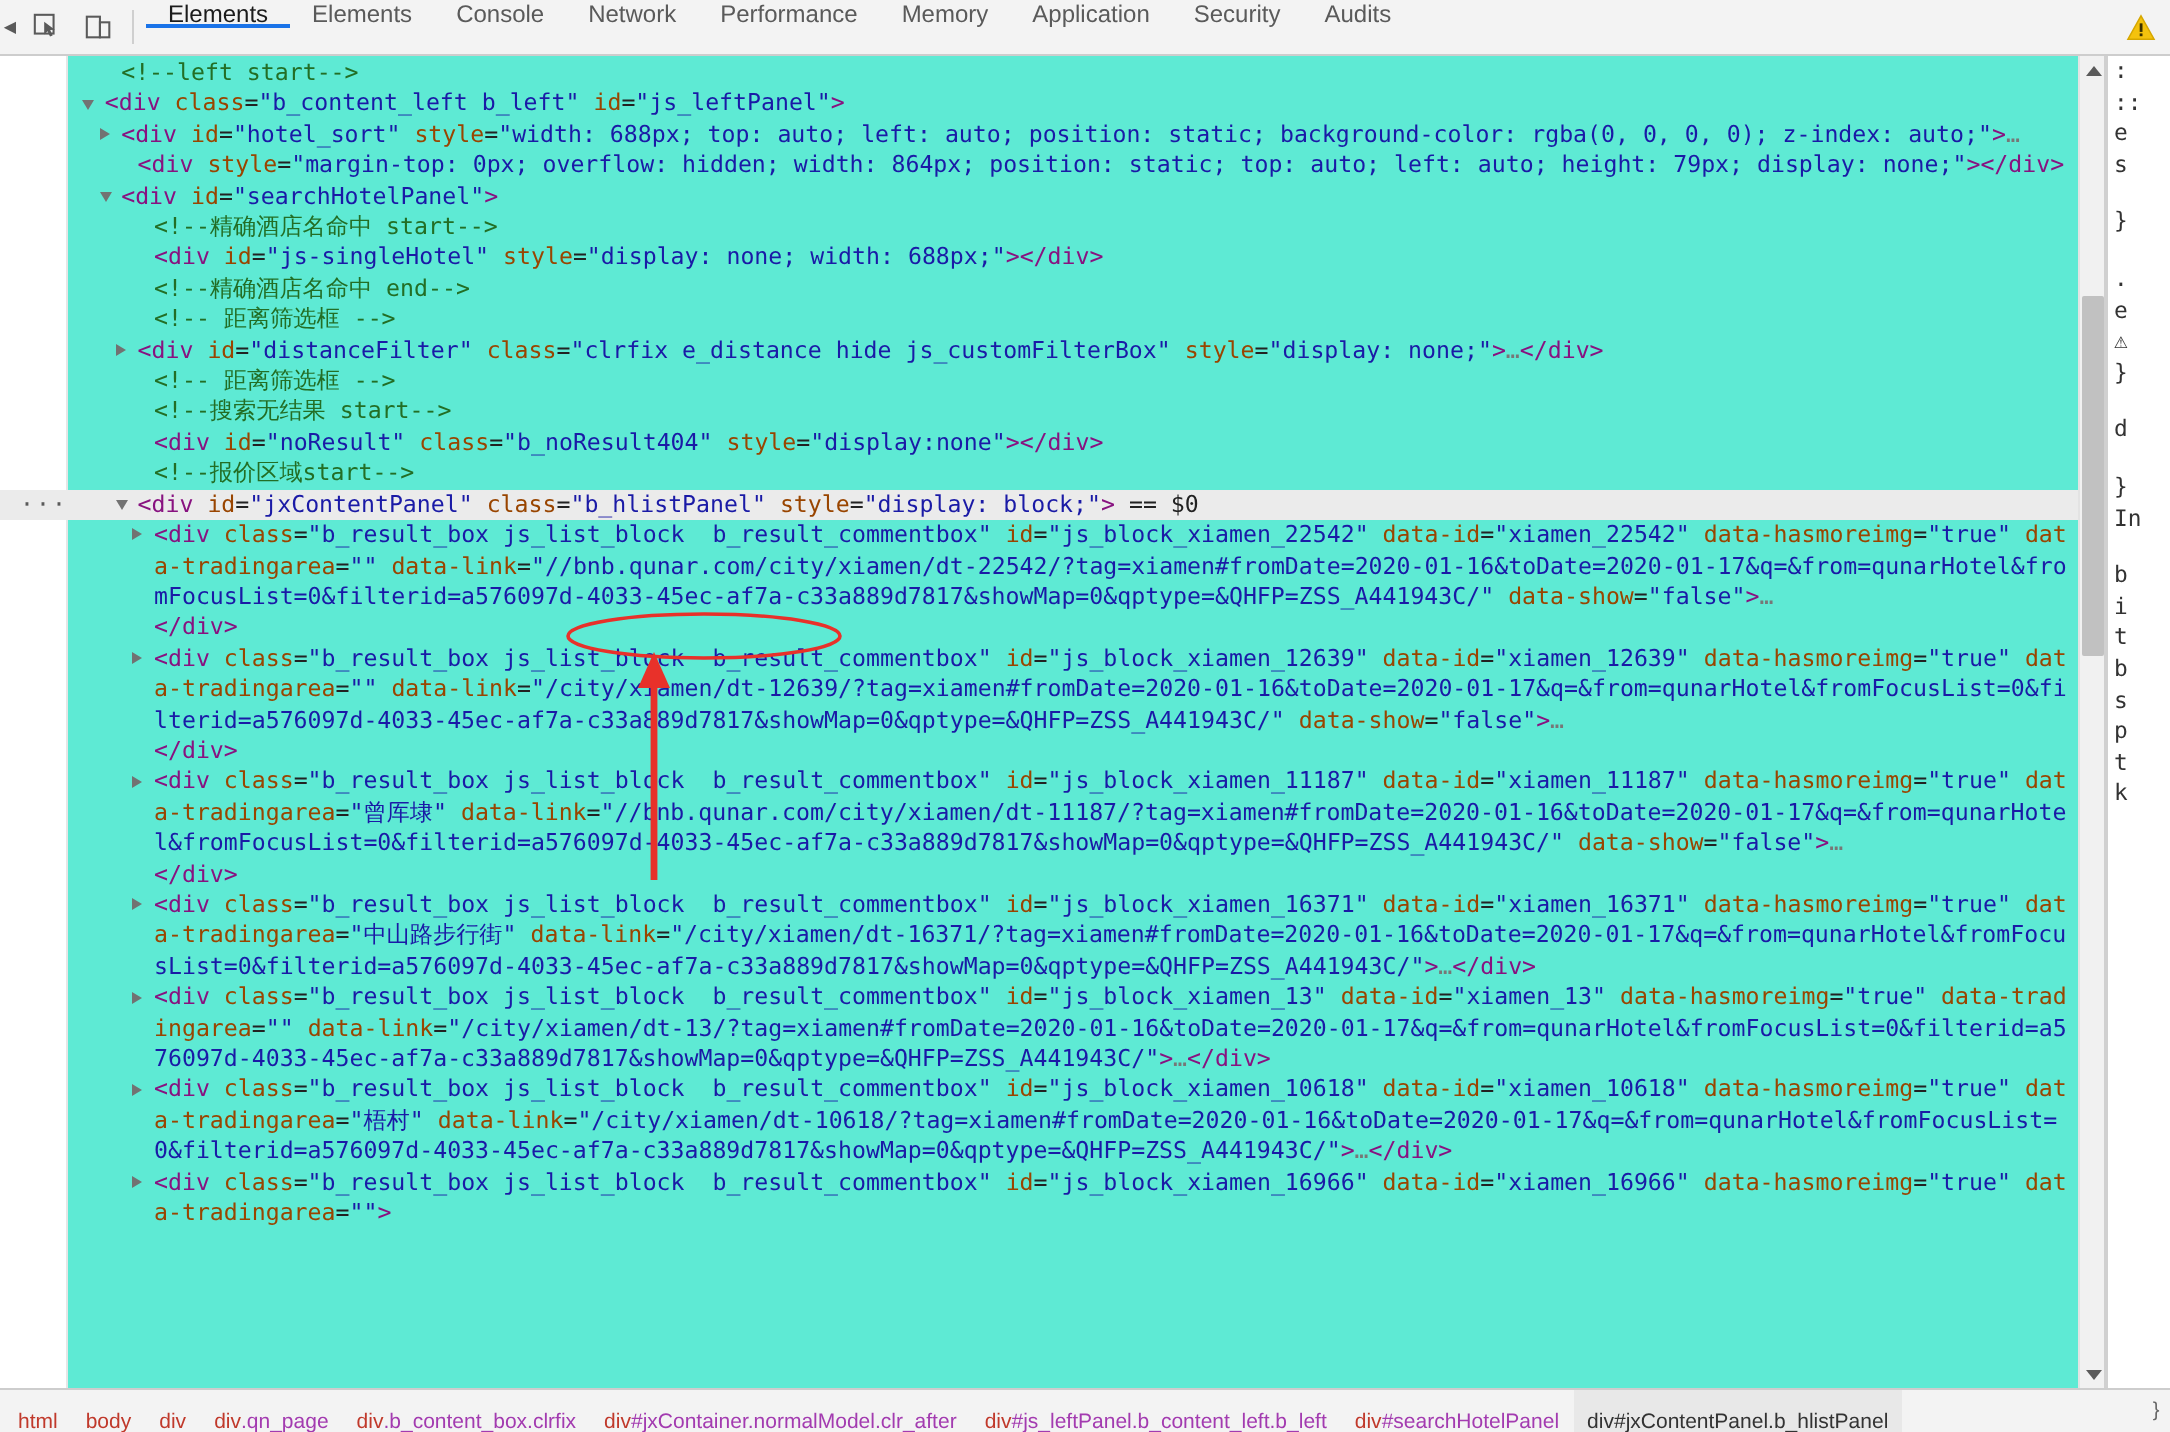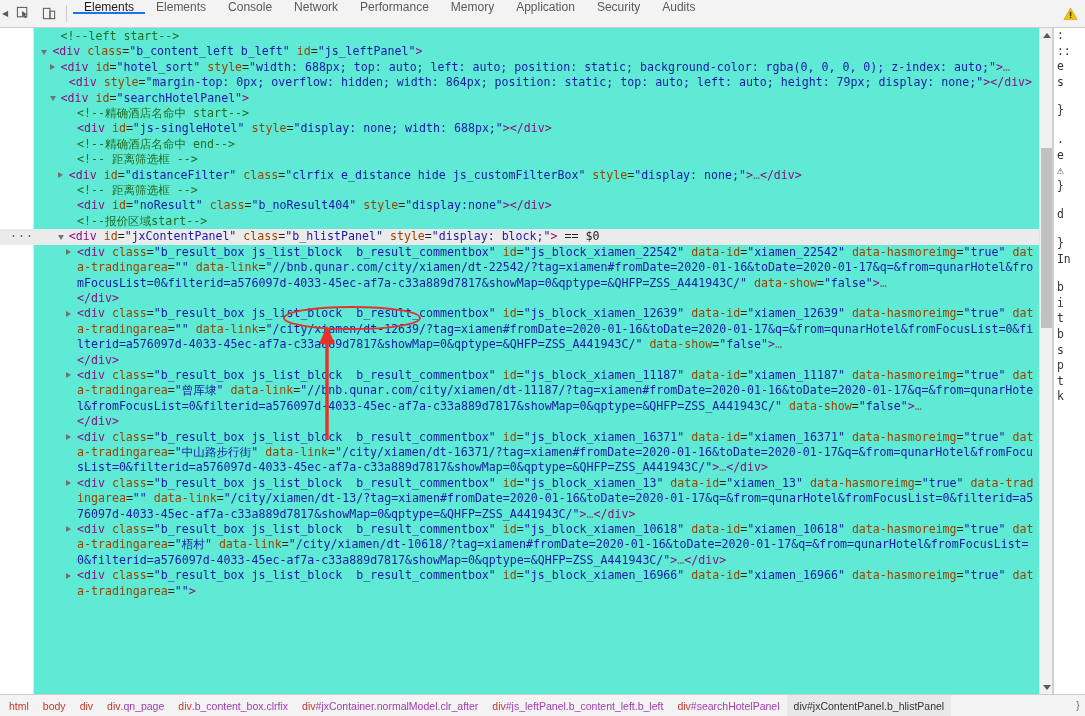--- a/index.html
+++ b/index.html
@@ -190,21 +190,21 @@
     border-top: 1px solid #cdcdcd;
     display: flex; align-items: center;
     font-family: "Liberation Sans", sans-serif;
     font-size: 10.5px;
     overflow: hidden;
     padding-left: 2px;
   }
   .crumb {
     padding: 0 7px;
     height: 22px;
-    display: flex; align-items: center;
+    display: flex; align-items: flex-end;
     color: #a33bb0;
     white-space: nowrap;
     cursor: pointer;
   }
   .crumb .cr-el { color: #c0392b; }
   .crumb .cr-id { color: #a33bb0; }
   .crumb.active { background: #e8e8e8; color: #333; }
   .crumb.active .cr-el { color: #333; }
   .crumb.active .cr-id { color: #333; }
   .crumbs-spacer { flex: 1; }
@@ -293,20 +293,21 @@
             <div class="row" style="padding-left:52.4px"><span class="tri tri-d" style="left:41.4px"></span><span class="c-tag">&lt;div</span> <span class="c-attr">class</span><span class="c-eq">=</span><span class="c-val">"b_content_left b_left"</span> <span class="c-attr">id</span><span class="c-eq">=</span><span class="c-val">"js_leftPanel"</span><span class="c-tag">&gt;</span></div>
             <div class="row" style="padding-left:60.599999999999994px"><span class="tri tri-r" style="left:49.599999999999994px"></span><span class="c-tag">&lt;div</span> <span class="c-attr">id</span><span class="c-eq">=</span><span class="c-val">"hotel_sort"</span> <span class="c-attr">style</span><span class="c-eq">=</span><span class="c-val">"width: 688px; top: auto; left: auto; position: static; background-color: rgba(0, 0, 0, 0); z-index: auto;"</span><span class="c-tag">&gt;</span><span class="c-ellipsis">…</span></div>
             <div class="row" style="padding-left:68.8px"><span class="c-tag">&lt;div</span> <span class="c-attr">style</span><span class="c-eq">=</span><span class="c-val">"margin-top: 0px; overflow: hidden; width: 864px; position: static; top: auto; left: auto; height: 79px; display: none;"</span><span class="c-tag">&gt;</span><span class="c-tag">&lt;/div&gt;</span></div>
             <div class="row" style="padding-left:60.599999999999994px"><span class="tri tri-d" style="left:49.599999999999994px"></span><span class="c-tag">&lt;div</span> <span class="c-attr">id</span><span class="c-eq">=</span><span class="c-val">"searchHotelPanel"</span><span class="c-tag">&gt;</span></div>
             <div class="row" style="padding-left:77px"><span class="c-comment">&lt;!--精确酒店名命中 start--&gt;</span></div>
             <div class="row" style="padding-left:77px"><span class="c-tag">&lt;div</span> <span class="c-attr">id</span><span class="c-eq">=</span><span class="c-val">"js-singleHotel"</span> <span class="c-attr">style</span><span class="c-eq">=</span><span class="c-val">"display: none; width: 688px;"</span><span class="c-tag">&gt;</span><span class="c-tag">&lt;/div&gt;</span></div>
             <div class="row" style="padding-left:77px"><span class="c-comment">&lt;!--精确酒店名命中 end--&gt;</span></div>
             <div class="row" style="padding-left:77px"><span class="c-comment">&lt;!-- 距离筛选框 --&gt;</span></div>
             <div class="row" style="padding-left:68.8px"><span class="tri tri-r" style="left:57.8px"></span><span class="c-tag">&lt;div</span> <span class="c-attr">id</span><span class="c-eq">=</span><span class="c-val">"distanceFilter"</span> <span class="c-attr">class</span><span class="c-eq">=</span><span class="c-val">"clrfix e_distance hide js_customFilterBox"</span> <span class="c-attr">style</span><span class="c-eq">=</span><span class="c-val">"display: none;"</span><span class="c-tag">&gt;</span><span class="c-ellipsis">…</span><span class="c-tag">&lt;/div&gt;</span></div>
             <div class="row" style="padding-left:77px"><span class="c-comment">&lt;!-- 距离筛选框 --&gt;</span></div>
+            <div class="row" style="padding-left:77px"><span class="c-comment">&lt;!--搜索无结果 start--&gt;</span></div>
             <div class="row" style="padding-left:77px"><span class="c-tag">&lt;div</span> <span class="c-attr">id</span><span class="c-eq">=</span><span class="c-val">"noResult"</span> <span class="c-attr">class</span><span class="c-eq">=</span><span class="c-val">"b_noResult404"</span> <span class="c-attr">style</span><span class="c-eq">=</span><span class="c-val">"display:none"</span><span class="c-tag">&gt;</span><span class="c-tag">&lt;/div&gt;</span></div>
             <div class="row" style="padding-left:77px"><span class="c-comment">&lt;!--报价区域start--&gt;</span></div>
             <div class="row selected" style="padding-left:68.8px"><span class="tri tri-d" style="left:57.8px"></span><span class="dots">···</span><span class="c-tag">&lt;div</span> <span class="c-attr">id</span><span class="c-eq">=</span><span class="c-val">"jxContentPanel"</span> <span class="c-attr">class</span><span class="c-eq">=</span><span class="c-val">"b_hlistPanel"</span> <span class="c-attr">style</span><span class="c-eq">=</span><span class="c-val">"display: block;"</span><span class="c-tag">&gt;</span><span class="c-dollar"> == $0</span></div>
             <div class="row" style="padding-left:77px"><span class="tri tri-r" style="left:66px"></span><span class="c-tag">&lt;div</span> <span class="c-attr">class</span><span class="c-eq">=</span><span class="c-val">"b_result_box js_list_block  b_result_commentbox"</span> <span class="c-attr">id</span><span class="c-eq">=</span><span class="c-val">"js_block_xiamen_22542"</span> <span class="c-attr">data-id</span><span class="c-eq">=</span><span class="c-val">"xiamen_22542"</span> <span class="c-attr">data-hasmoreimg</span><span class="c-eq">=</span><span class="c-val">"true"</span> <span class="c-attr">data-tradingarea</span><span class="c-eq">=</span><span class="c-val">""</span> <span class="c-attr">data-link</span><span class="c-eq">=</span><span class="c-val">"//bnb.qunar.com/city/xiamen/dt-22542/?tag=xiamen#fromDate=2020-01-16&amp;toDate=2020-01-17&amp;q=&amp;from=qunarHotel&amp;fromFocusList=0&amp;filterid=a576097d-4033-45ec-af7a-c33a889d7817&amp;showMap=0&amp;qptype=&amp;QHFP=ZSS_A441943C/"</span> <span class="c-attr">data-show</span><span class="c-eq">=</span><span class="c-val">"false"</span><span class="c-tag">&gt;</span><span class="c-ellipsis">…</span></div>
             <div class="row" style="padding-left:77px"><span class="c-tag">&lt;/div&gt;</span></div>
             <div class="row" style="padding-left:77px"><span class="tri tri-r" style="left:66px"></span><span class="c-tag">&lt;div</span> <span class="c-attr">class</span><span class="c-eq">=</span><span class="c-val">"b_result_box js_list_block  b_result_commentbox"</span> <span class="c-attr">id</span><span class="c-eq">=</span><span class="c-val">"js_block_xiamen_12639"</span> <span class="c-attr">data-id</span><span class="c-eq">=</span><span class="c-val">"xiamen_12639"</span> <span class="c-attr">data-hasmoreimg</span><span class="c-eq">=</span><span class="c-val">"true"</span> <span class="c-attr">data-tradingarea</span><span class="c-eq">=</span><span class="c-val">""</span> <span class="c-attr">data-link</span><span class="c-eq">=</span><span class="c-val">"/city/xiamen/dt-12639/?tag=xiamen#fromDate=2020-01-16&amp;toDate=2020-01-17&amp;q=&amp;from=qunarHotel&amp;fromFocusList=0&amp;filterid=a576097d-4033-45ec-af7a-c33a889d7817&amp;showMap=0&amp;qptype=&amp;QHFP=ZSS_A441943C/"</span> <span class="c-attr">data-show</span><span class="c-eq">=</span><span class="c-val">"false"</span><span class="c-tag">&gt;</span><span class="c-ellipsis">…</span></div>
             <div class="row" style="padding-left:77px"><span class="c-tag">&lt;/div&gt;</span></div>
             <div class="row" style="padding-left:77px"><span class="tri tri-r" style="left:66px"></span><span class="c-tag">&lt;div</span> <span class="c-attr">class</span><span class="c-eq">=</span><span class="c-val">"b_result_box js_list_block  b_result_commentbox"</span> <span class="c-attr">id</span><span class="c-eq">=</span><span class="c-val">"js_block_xiamen_11187"</span> <span class="c-attr">data-id</span><span class="c-eq">=</span><span class="c-val">"xiamen_11187"</span> <span class="c-attr">data-hasmoreimg</span><span class="c-eq">=</span><span class="c-val">"true"</span> <span class="c-attr">data-tradingarea</span><span class="c-eq">=</span><span class="c-val">"曾厍埭"</span> <span class="c-attr">data-link</span><span class="c-eq">=</span><span class="c-val">"//bnb.qunar.com/city/xiamen/dt-11187/?tag=xiamen#fromDate=2020-01-16&amp;toDate=2020-01-17&amp;q=&amp;from=qunarHotel&amp;fromFocusList=0&amp;filterid=a576097d-4033-45ec-af7a-c33a889d7817&amp;showMap=0&amp;qptype=&amp;QHFP=ZSS_A441943C/"</span> <span class="c-attr">data-show</span><span class="c-eq">=</span><span class="c-val">"false"</span><span class="c-tag">&gt;</span><span class="c-ellipsis">…</span></div>
             <div class="row" style="padding-left:77px"><span class="c-tag">&lt;/div&gt;</span></div>
             <div class="row" style="padding-left:77px"><span class="tri tri-r" style="left:66px"></span><span class="c-tag">&lt;div</span> <span class="c-attr">class</span><span class="c-eq">=</span><span class="c-val">"b_result_box js_list_block  b_result_commentbox"</span> <span class="c-attr">id</span><span class="c-eq">=</span><span class="c-val">"js_block_xiamen_16371"</span> <span class="c-attr">data-id</span><span class="c-eq">=</span><span class="c-val">"xiamen_16371"</span> <span class="c-attr">data-hasmoreimg</span><span class="c-eq">=</span><span class="c-val">"true"</span> <span class="c-attr">data-tradingarea</span><span class="c-eq">=</span><span class="c-val">"中山路步行街"</span> <span class="c-attr">data-link</span><span class="c-eq">=</span><span class="c-val">"/city/xiamen/dt-16371/?tag=xiamen#fromDate=2020-01-16&amp;toDate=2020-01-17&amp;q=&amp;from=qunarHotel&amp;fromFocusList=0&amp;filterid=a576097d-4033-45ec-af7a-c33a889d7817&amp;showMap=0&amp;qptype=&amp;QHFP=ZSS_A441943C/"</span><span class="c-tag">&gt;</span><span class="c-ellipsis">…</span><span class="c-tag">&lt;/div&gt;</span></div>

